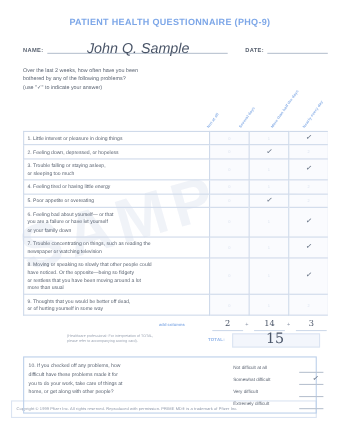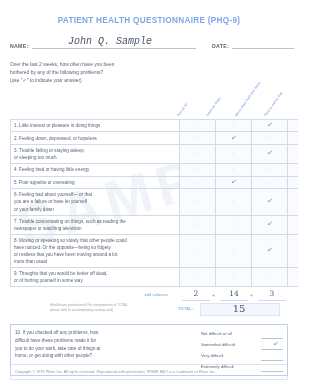--- a/index.html
+++ b/index.html
@@ -13,38 +13,38 @@
   
   .watermark{
     position:absolute;left:0;top:120px;width:298px;height:140px;
     font-family:"Liberation Sans",sans-serif;
     font-size:56px;font-weight:bold;letter-spacing:6px;
     color:#eef1f7;opacity:.85;
     display:flex;align-items:center;justify-content:center;
     transform:rotate(-16deg);pointer-events:none;user-select:none;z-index:0;
   }
 
-  .content{position:relative;z-index:2;}
+  .content{position:relative;z-index:2;padding-left:11px;}
 
   .title{
     text-align:center;color:#7da7e8;font-weight:bold;
     font-size:8.2px;letter-spacing:.3px;margin:16px 0 0 0;
   }
 
   
   .idrow{position:relative;height:20px;margin:8px 10px 0 10px;}
   .lbl{position:absolute;font-size:5.2px;font-weight:bold;color:#5b6472;letter-spacing:.3px;top:10px;}
   .lbl.name{left:0;}
   .lbl.date{left:202px;}
   .rule{position:absolute;border-bottom:.6px solid #b9c2d0;height:0;top:15px;}
   .rule.name{left:22px;width:164px;}
   .rule.date{left:222px;width:62px;}
   .handwrite{
-    position:absolute;top:3px;left:58px;font-size:10px;color:#4a5568;
-    font-family:Liberation Mono, monospace;font-style:italic;
+    position:absolute;top:3px;left:58px;font-size:13px;color:#4a5568;
+    font-family:Liberation Sans, sans-serif;font-style:italic;
   }
 
   .intro{margin:8px 10px 0 10px;font-size:4.9px;line-height:1.62;color:#5b6472;}
   .intro div{white-space:nowrap;}
 
   
   .tbl{margin:0 10px 0 10px;position:relative;}
   .hdrband{position:relative;height:34px;}
   .colhdr{
     position:absolute;bottom:1px;
@@ -73,21 +73,21 @@
             text-align:center;font-family:"DejaVu Serif",serif;font-size:7.5px;color:#4a5568;}
   .plus{position:absolute;top:3px;font-size:5px;color:#8a94a6;}
   .s1{left:172px;} .p1{left:202px;} .s2{left:210px;} .p2{left:240px;} .s3{left:248px;}
 
   .interprow{position:relative;height:14px;margin:1px 10px 0 10px;}
   .interp{position:absolute;left:40px;top:0;font-size:3.3px;line-height:1.5;color:#9aa3b2;width:120px;}
   .totlbl{position:absolute;left:168px;top:3px;font-size:4px;font-weight:bold;color:#8fb3e8;letter-spacing:.2px;}
   .totbox{position:absolute;left:190px;top:0;width:78px;height:11px;background:#f3f6fc;
           border:.5px solid #dbe4f2;}
   .totval{position:absolute;left:190px;top:0;width:78px;height:11px;line-height:11px;text-align:center;
-          font-family:"DejaVu Serif",serif;font-size:10px;color:#4a5568;}
+          font-family:"DejaVu Serif",serif;font-size:13px;color:#4a5568;}
 
   
   .q10{margin:7px 10px 0 10px;border:.6px solid #bcd0ea;position:relative;height:50px;}
   .q10text{position:absolute;left:4px;top:4px;width:150px;font-size:4.6px;line-height:1.66;color:#5b6472;}
   .q10opts{position:absolute;left:190px;top:5px;width:84px;}
   .q10row{position:relative;height:11px;}
   .q10lbl{position:absolute;left:0;top:1px;font-size:4.2px;color:#5b6472;white-space:nowrap;}
   .q10line{position:absolute;right:2px;top:8px;width:22px;border-bottom:.6px solid #b9c2d0;}
   .q10tick{position:absolute;right:6px;top:-1px;color:#6a7688;font-size:7px;transform:rotate(8deg);}
 

